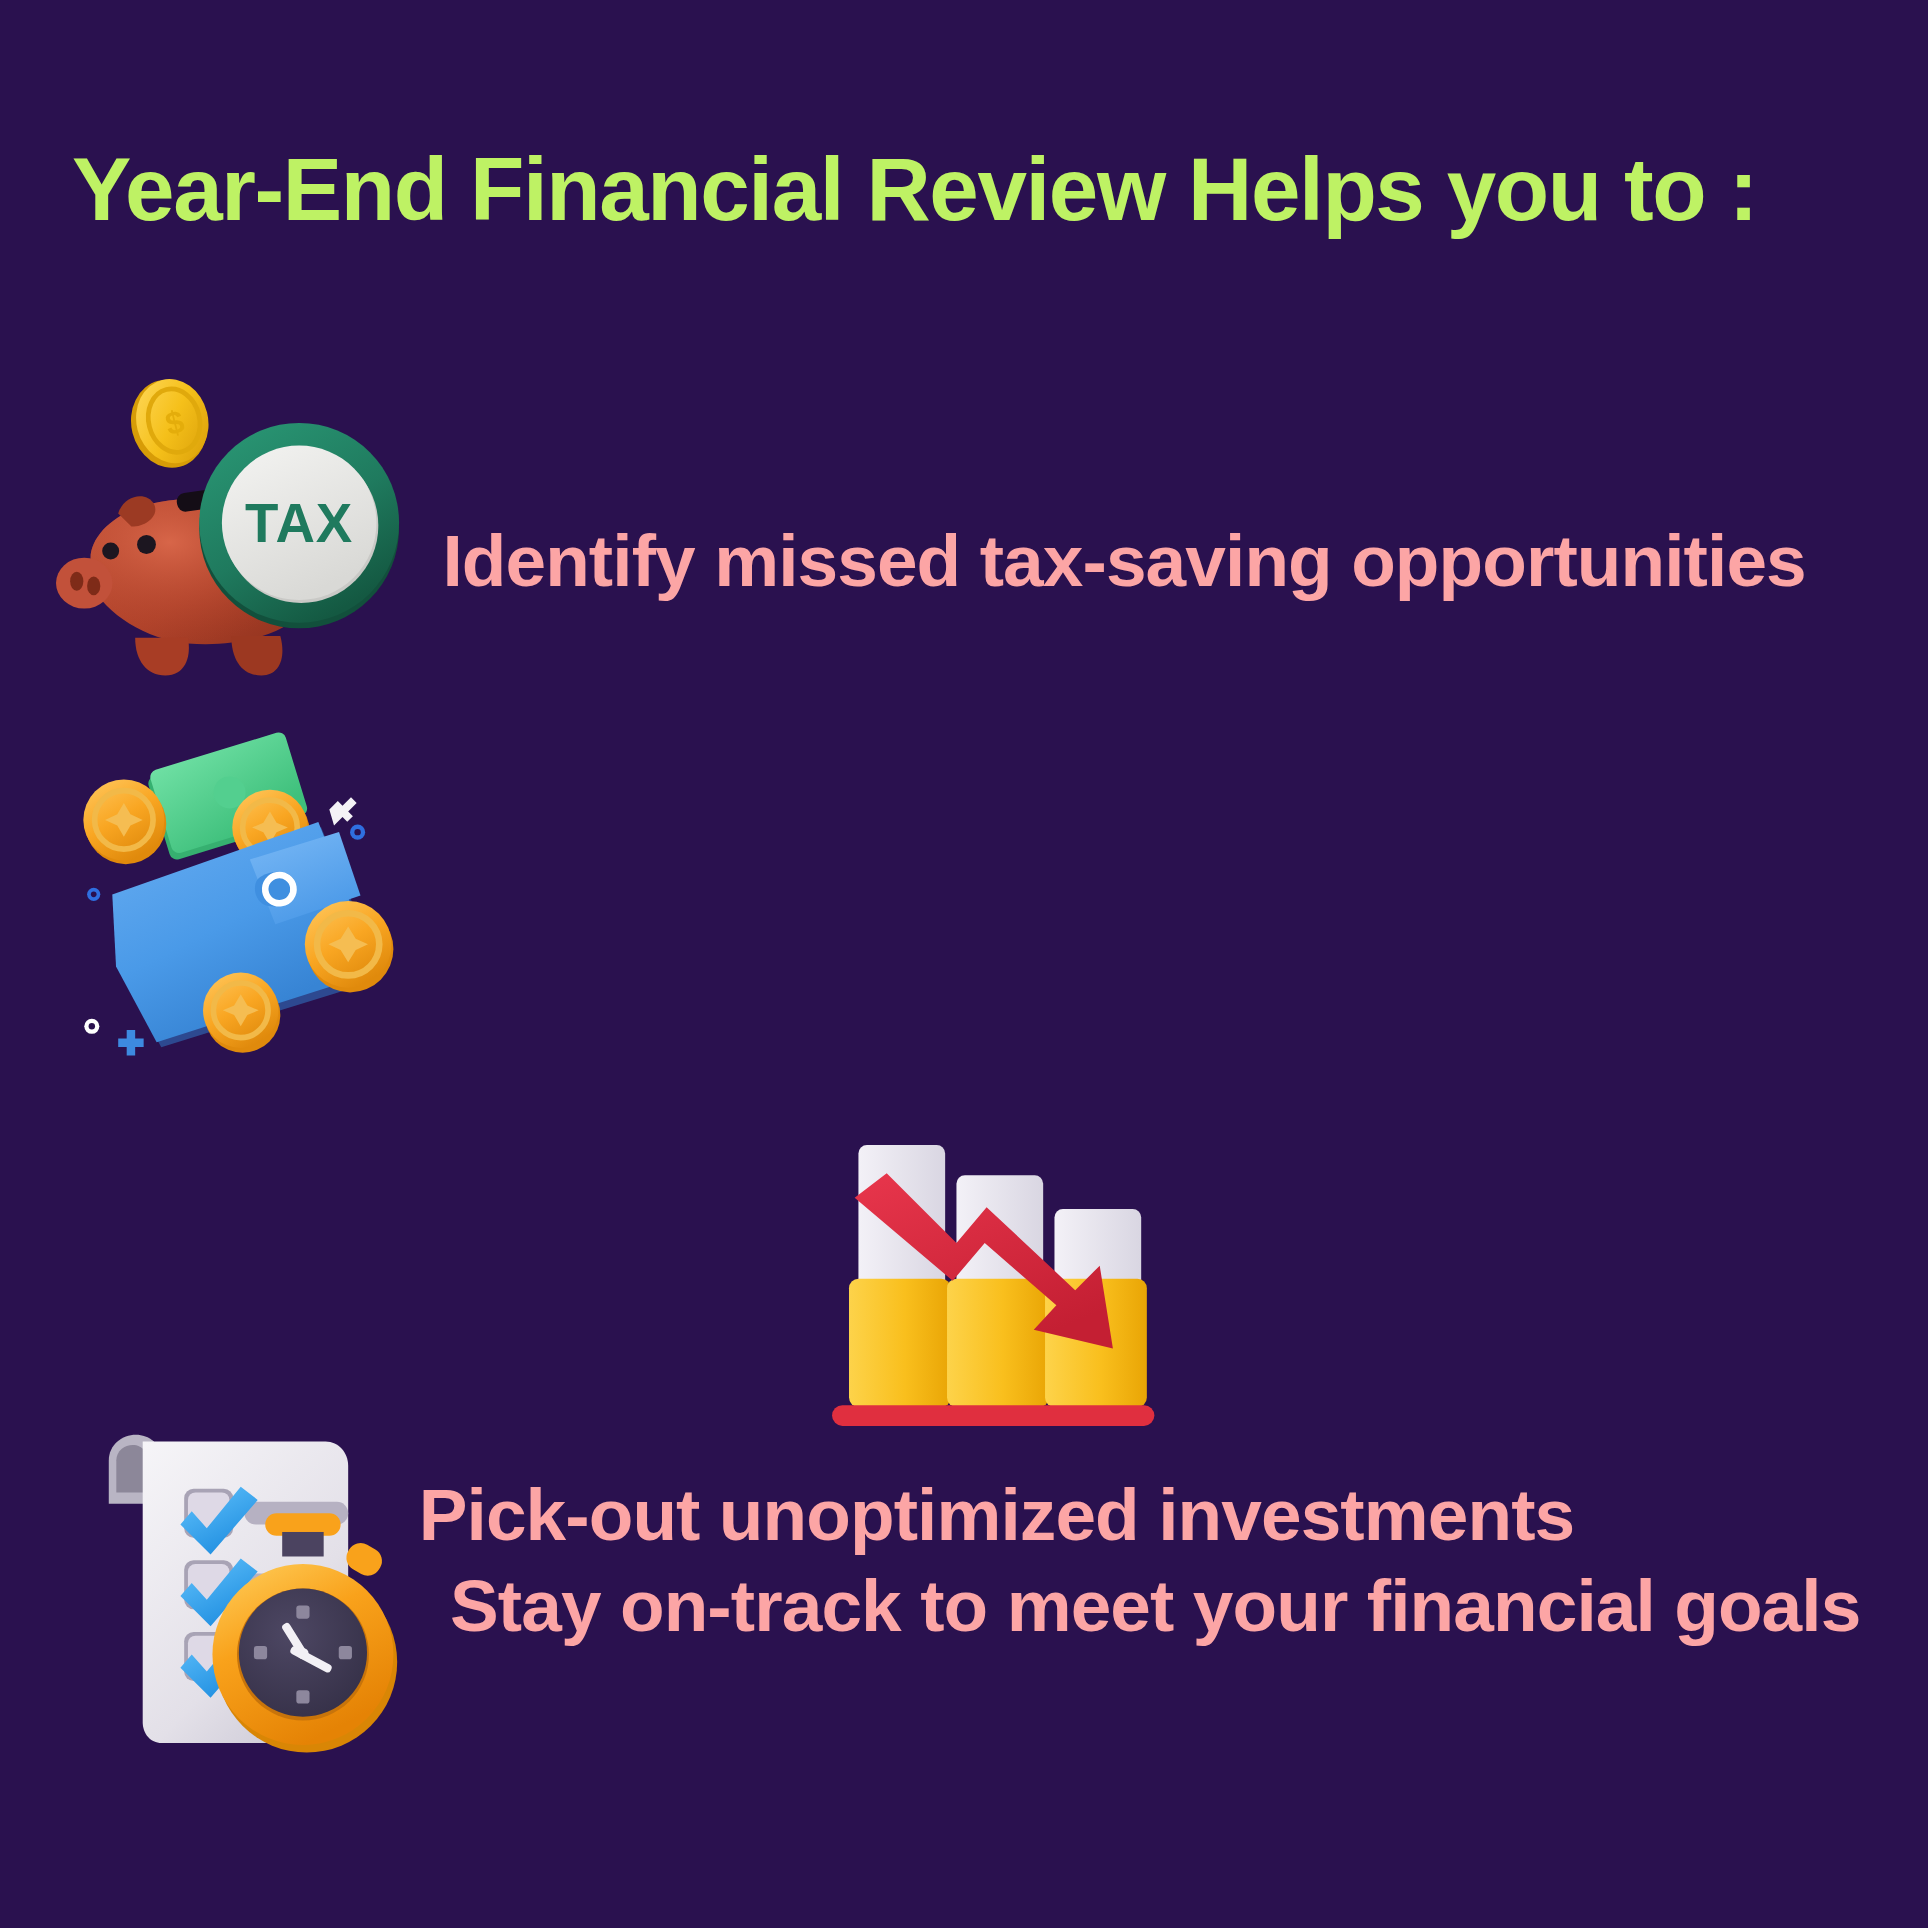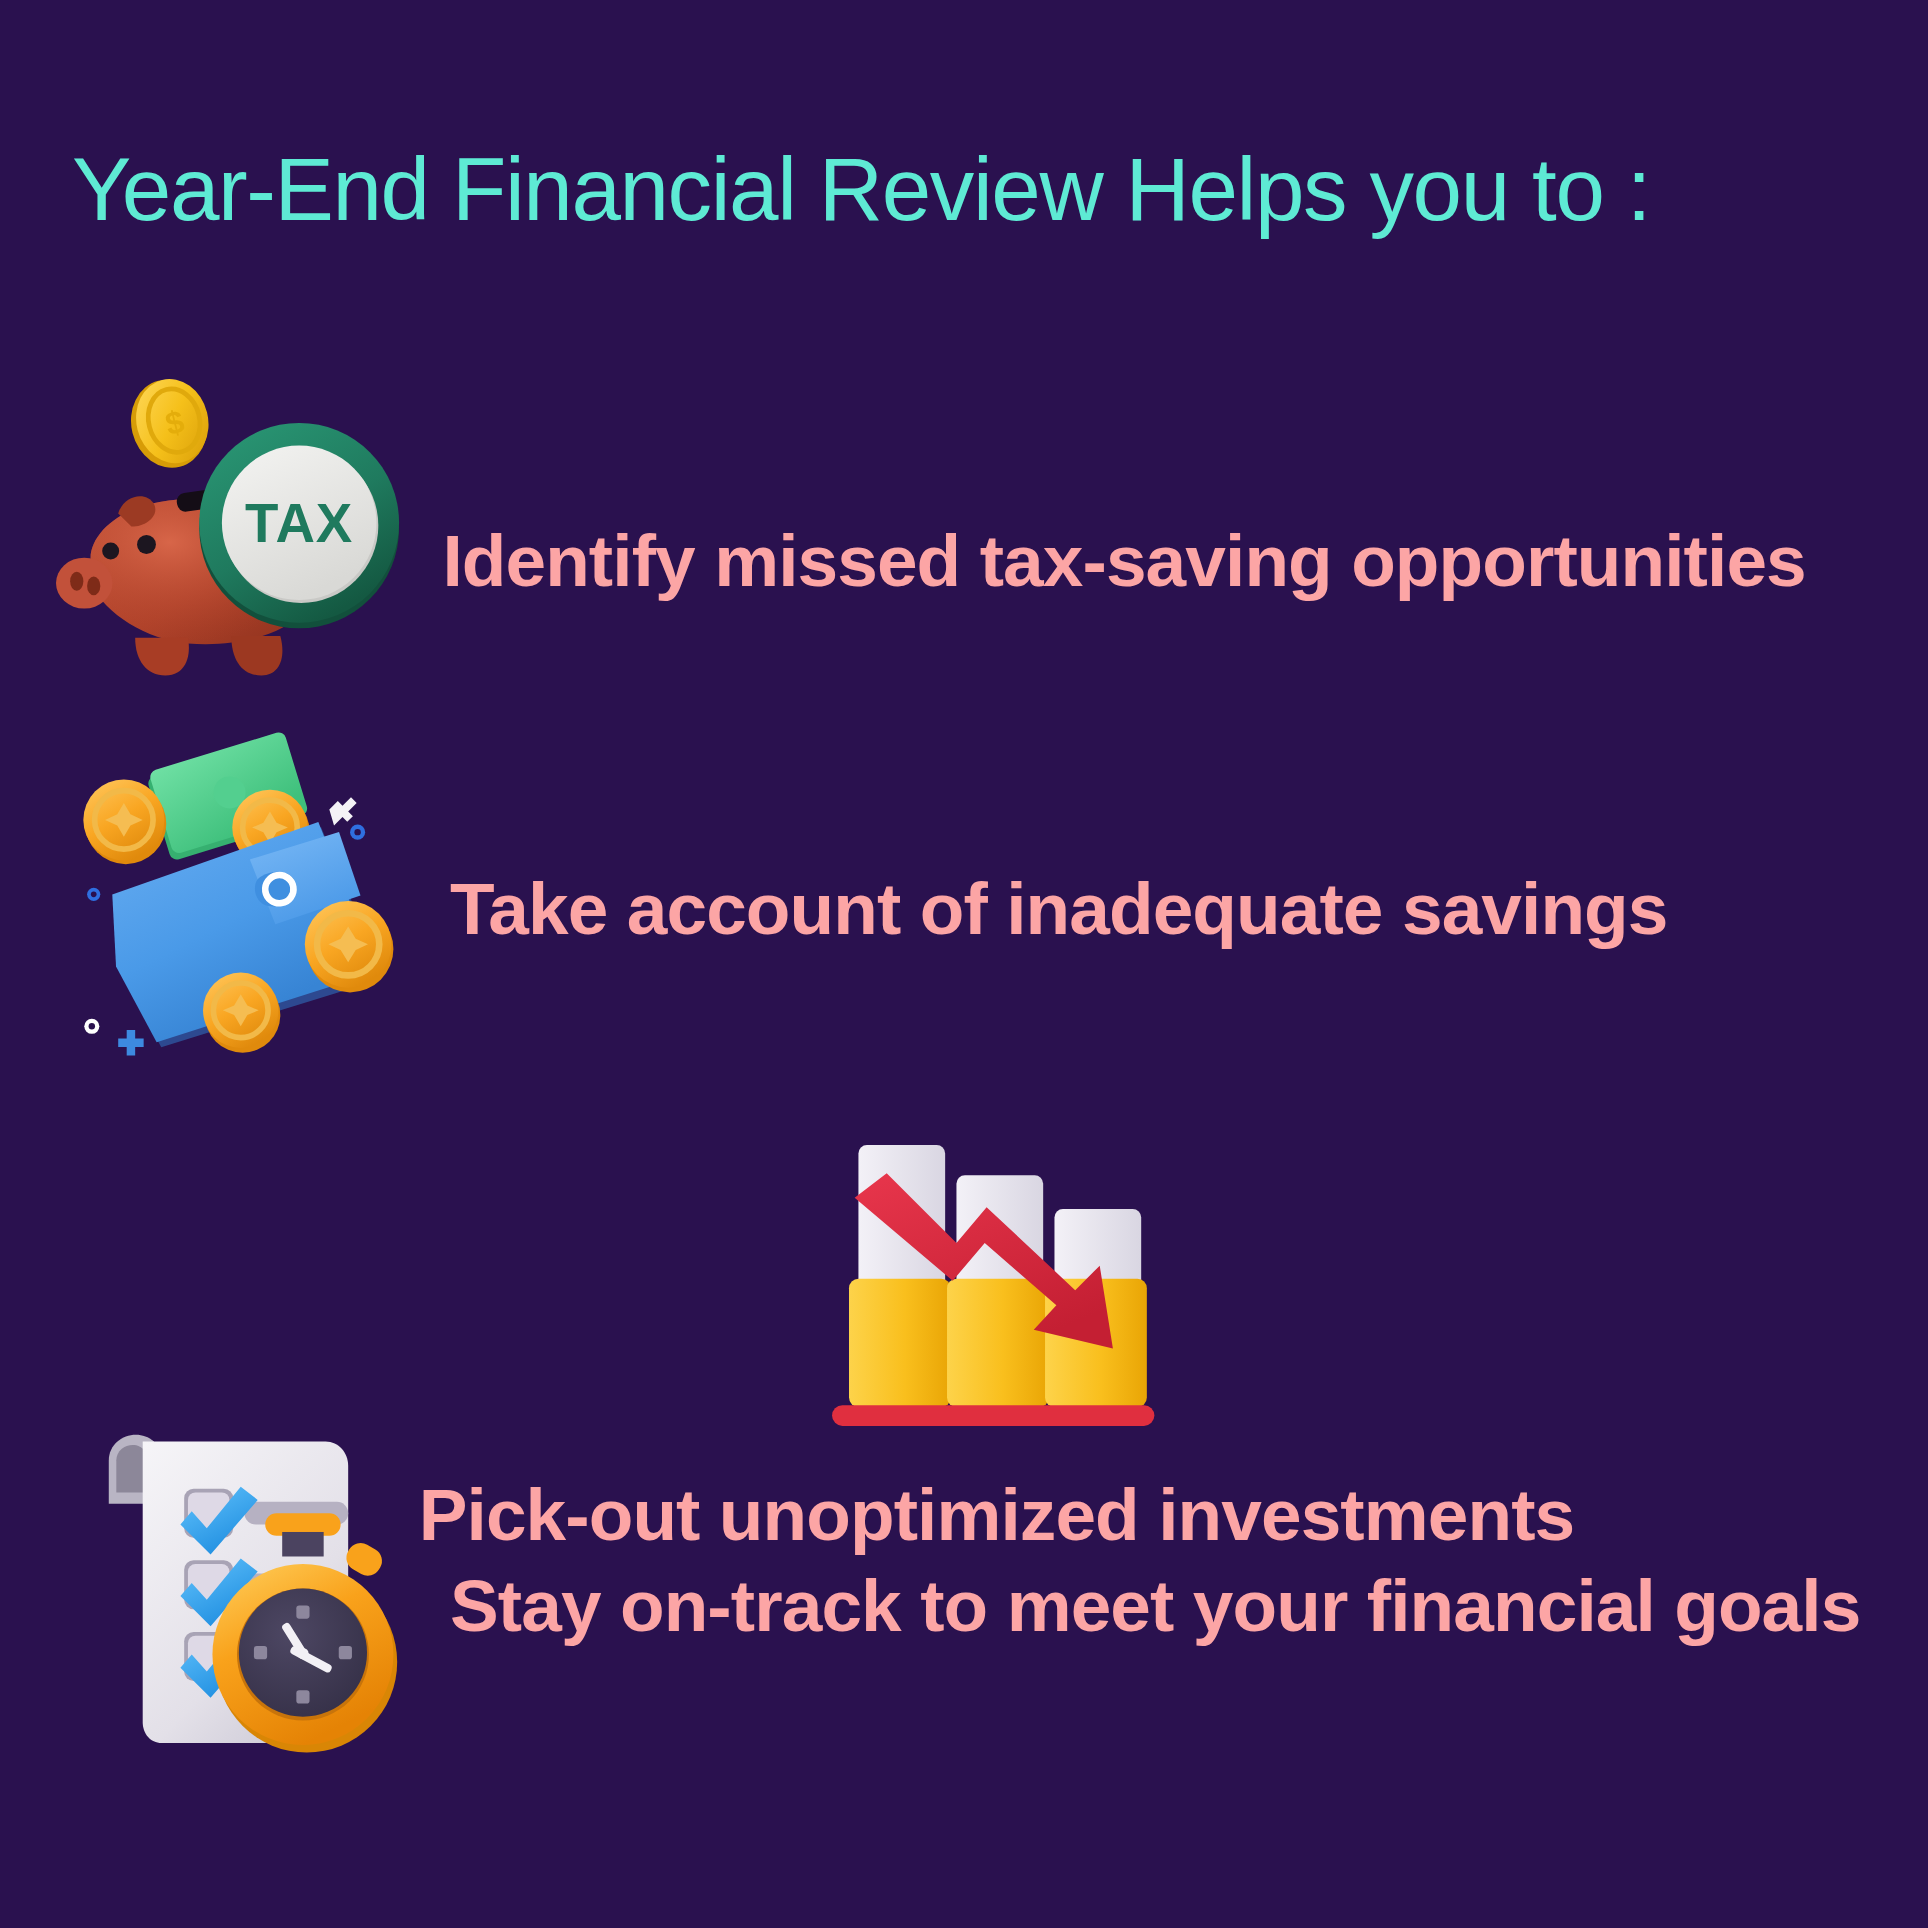--- a/index.html
+++ b/index.html
@@ -9,23 +9,23 @@
     font-family:"Liberation Sans","DejaVu Sans",sans-serif;
     overflow:hidden;
     position:relative;
   }
   #page{position:absolute;inset:0;background:#2a114f;}
 
   .title{
     position:absolute;
     left:72px; top:141px;
     width:1846px;
-    color:#5eead4;
+    color:#bef264;
     font-size:89px;
-    font-weight:400;
+    font-weight:700;
     letter-spacing:-1.4px;
     line-height:1.1;
     white-space:nowrap;
   }
 
   .rows{position:absolute;left:0;top:0;width:1928px;height:1928px;}
 
   .row{position:absolute;left:56px;width:1864px;display:flex;align-items:center;}
   .row-icon{width:377px;height:377px;flex:0 0 377px;position:relative;}
   .row-icon svg{display:block;width:100%;height:100%;}
@@ -206,21 +206,20 @@
             <circle cx="320" cy="119" r="8" fill="#2f6fe0"></circle>
             <circle cx="320" cy="119" r="3.4" fill="#2a114f"></circle>
             <circle cx="40" cy="185" r="7" fill="#2f6fe0"></circle>
             <circle cx="40" cy="185" r="3" fill="#2a114f"></circle>
             <circle cx="38" cy="325" r="8" fill="#ffffff"></circle>
             <circle cx="38" cy="325" r="3.4" fill="#2a114f"></circle>
             <path d="M66 338 h9 v-9 h9 v9 h9 v9 h-9 v9 h-9 v-9 h-9 Z" fill="#3d8ae0"></path>
           </g>
         </svg>
       </div>
-      <div class="row-label">Take account of inadequate savings</div>
     </div>
 
     <div class="row" id="row-2">
       <div class="row-icon">
         <svg viewBox="0 0 400 400" xmlns="http://www.w3.org/2000/svg">
           <defs>
             <linearGradient id="wbar" x1="0" y1="0" x2="1" y2="0">
               <stop offset="0%" stop-color="#f3f1f7"></stop>
               <stop offset="100%" stop-color="#d9d6e2"></stop>
             </linearGradient>

